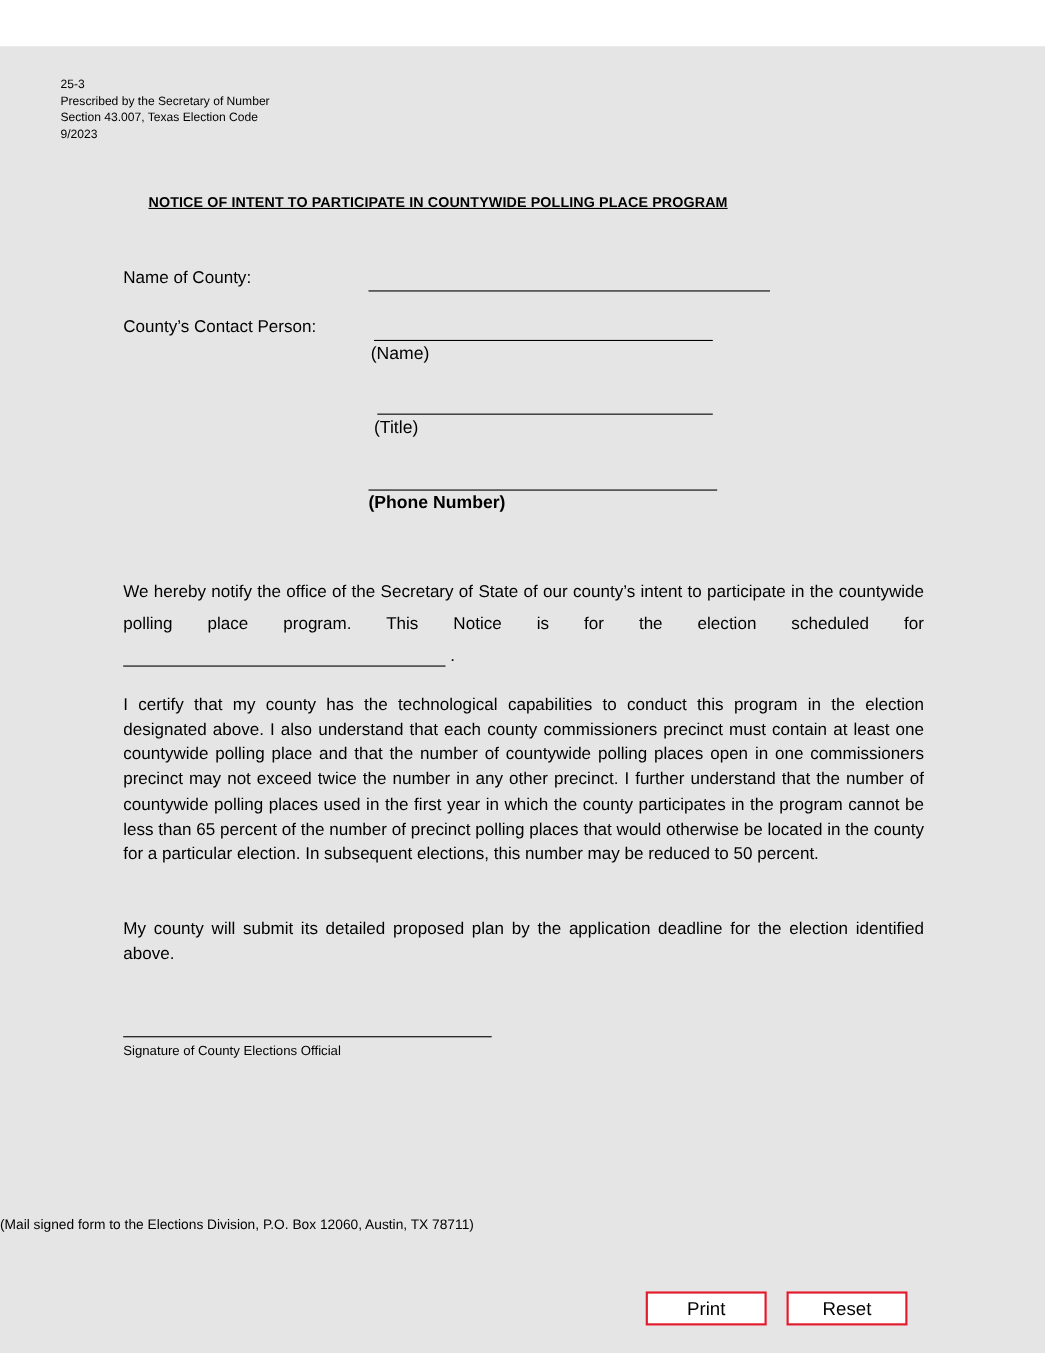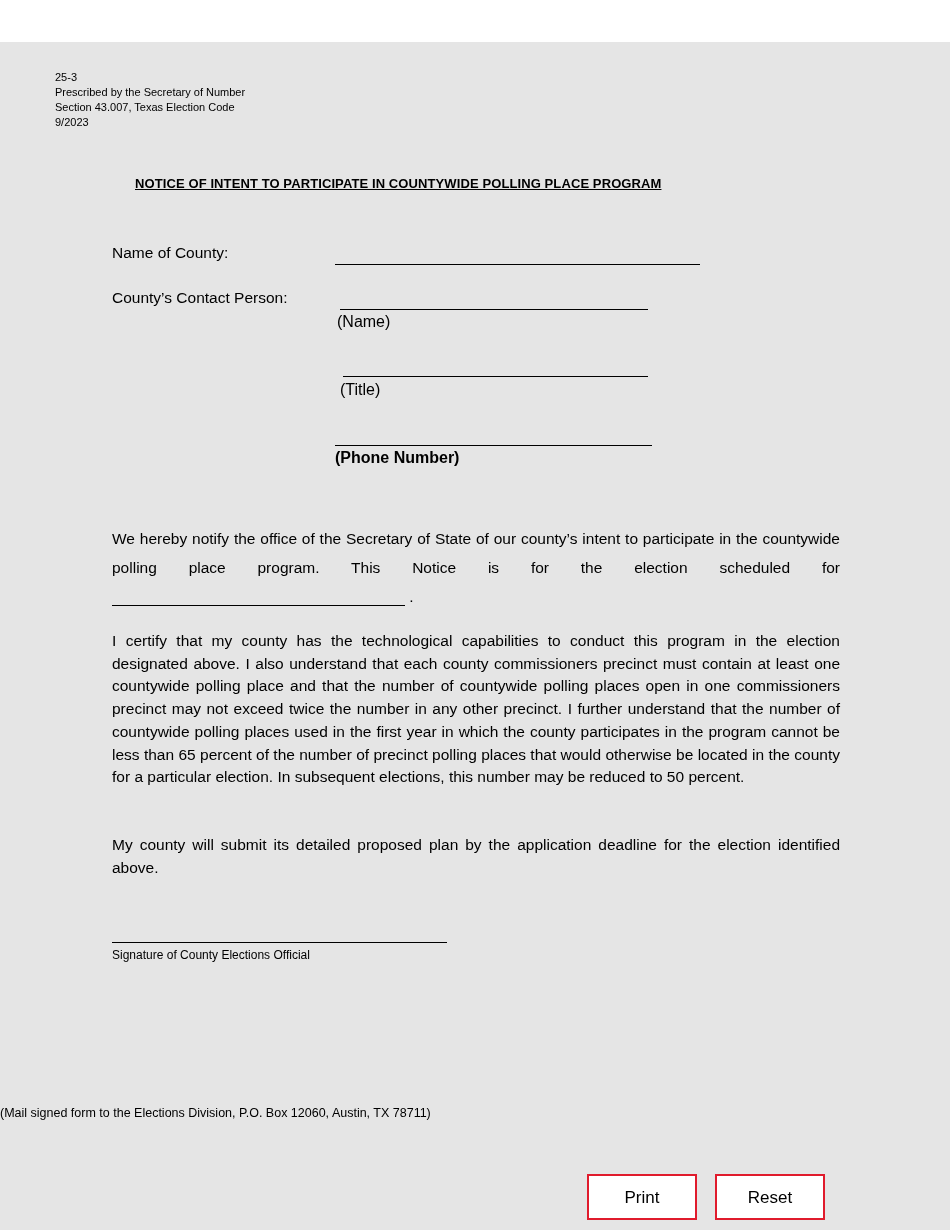--- a/index.html
+++ b/index.html
@@ -101,21 +101,21 @@
     top: 1064px;
     width: 940px;
     text-align: left;
     font-size: 12.5px;
   }
 
   .form-button {
     position: absolute;
     top: 1132px;
     width: 110px;
-    height: 46px;
+    height: 31px;
     background: #ffffff;
     border: 2px solid var(--btn-border, #e01b2c);
     font-family: "Liberation Sans", sans-serif;
     font-size: 17px;
     color: #000000;
     cursor: pointer;
     line-height: 27px;
     text-align: center;
   }
   .btn-print { left: 587px; }

